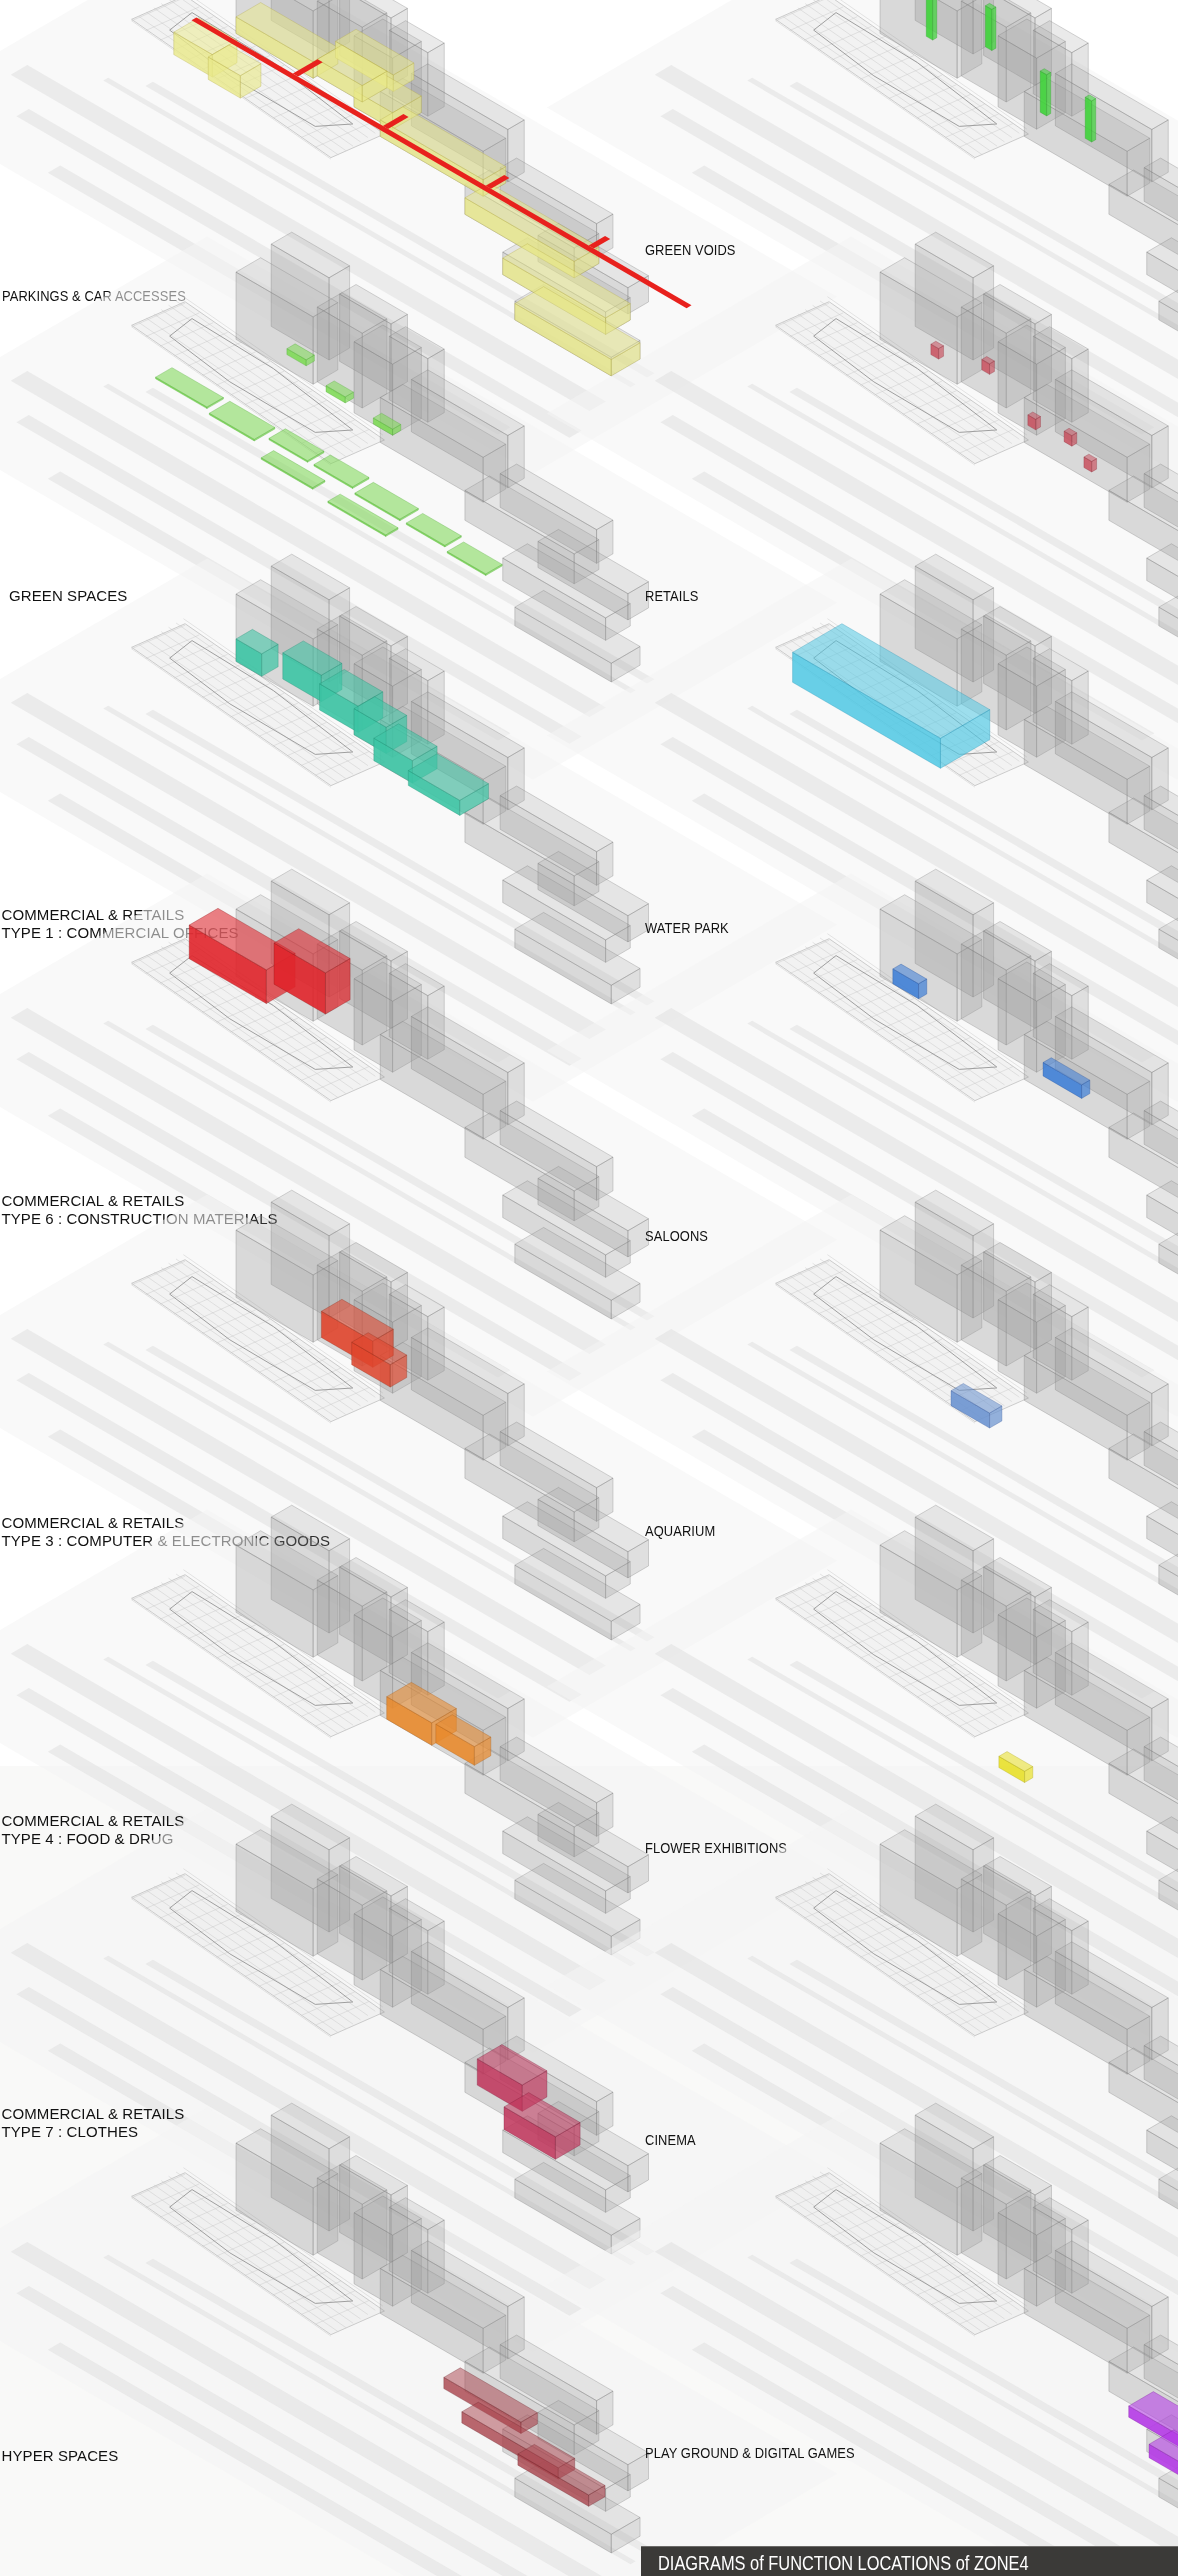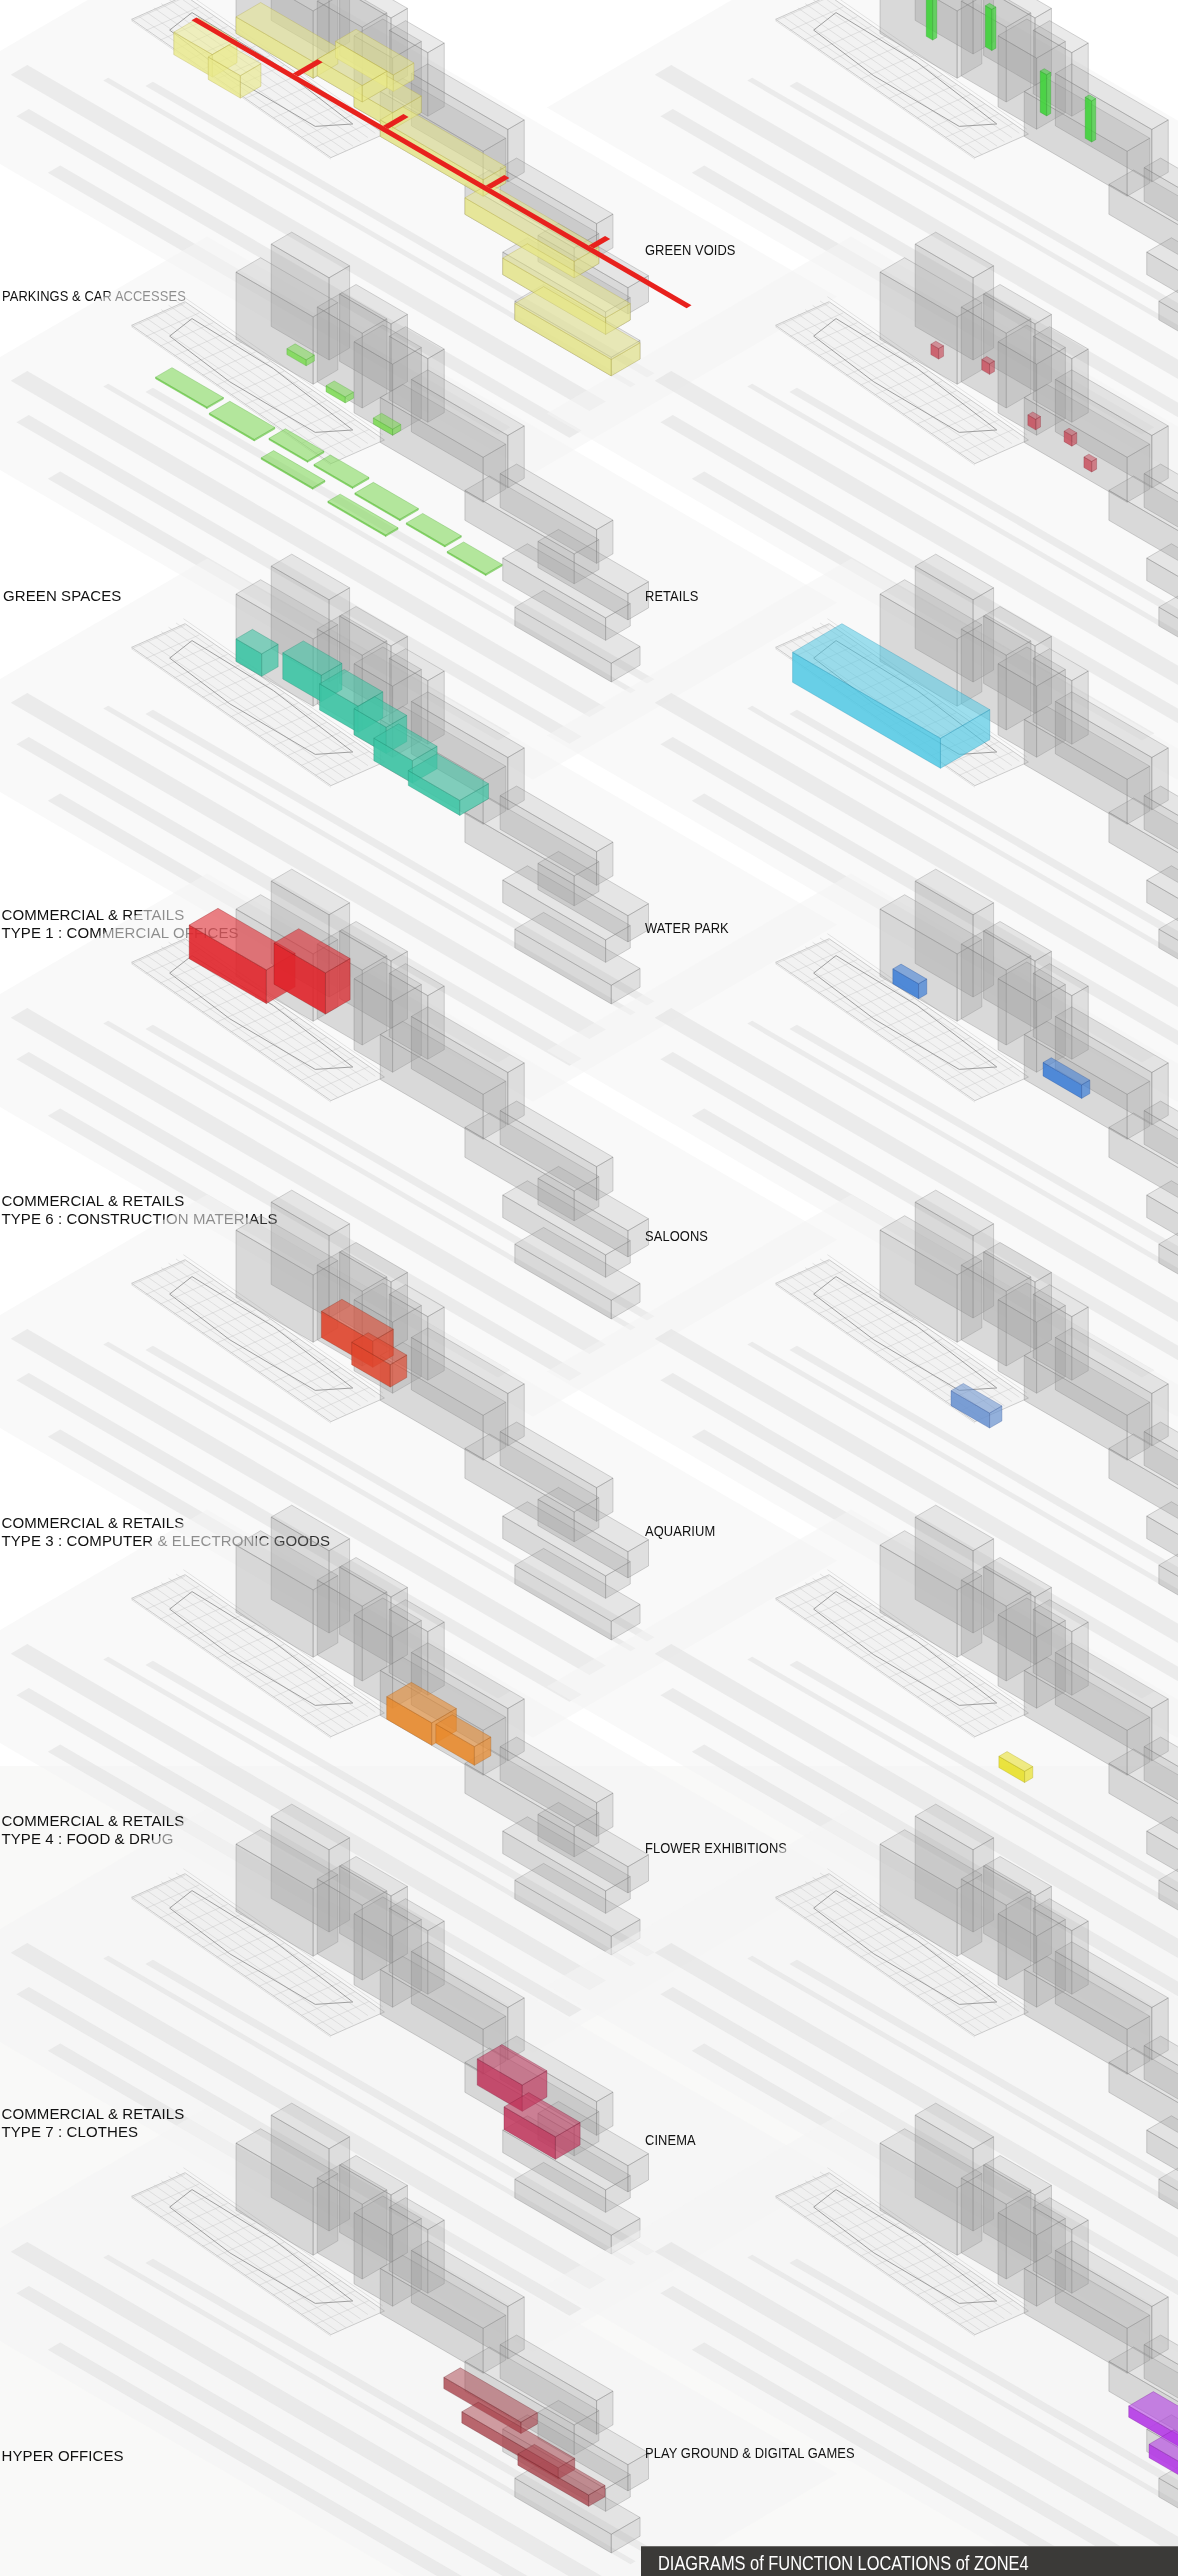--- a/index.html
+++ b/index.html
@@ -338,21 +338,21 @@
           <polygon points="363.1,66.39999999999999 388.90000000000003,81.39999999999999 399.90000000000003,75 374.1,60" fill="#7ed957" fill-opacity="0.57" stroke="#4aa832" stroke-width="0.7" stroke-opacity="0.6"></polygon>
           <polygon points="415.4,124 441.2,139 441.2,131 415.4,116" fill="#7ed957" fill-opacity="0.9025" stroke="#4aa832" stroke-width="0.7" stroke-opacity="0.6"></polygon>
           <polygon points="441.2,139 452.2,132.6 452.2,124.6 441.2,131" fill="#7ed957" fill-opacity="0.7124999999999999" stroke="#4aa832" stroke-width="0.7" stroke-opacity="0.6"></polygon>
           <polygon points="415.4,116 441.2,131 452.2,124.6 426.4,109.6" fill="#7ed957" fill-opacity="0.57" stroke="#4aa832" stroke-width="0.7" stroke-opacity="0.6"></polygon>
           <polygon points="478.7,167.2 504.5,182.2 504.5,174.2 478.7,159.2" fill="#7ed957" fill-opacity="0.9025" stroke="#4aa832" stroke-width="0.7" stroke-opacity="0.6"></polygon>
           <polygon points="504.5,182.2 515.5,175.8 515.5,167.8 504.5,174.2" fill="#7ed957" fill-opacity="0.7124999999999999" stroke="#4aa832" stroke-width="0.7" stroke-opacity="0.6"></polygon>
           <polygon points="478.7,159.2 504.5,174.2 515.5,167.8 489.7,152.8" fill="#7ed957" fill-opacity="0.57" stroke="#4aa832" stroke-width="0.7" stroke-opacity="0.6"></polygon>
         </g>
       </svg>
     </div>
-    <div class="label" style="left: 3px; top: 587px;">
+    <div class="label" style="left: 9px; top: 587px;">
       <div>GREEN SPACES</div>
     </div>
     <div class="panel" style="left: 659px; top: 299px;">
       <svg viewBox="0 0 780 420">
         <g>
           <polygon points="-150.6,153.2 692.2,643.2 1099.2,406.4 256.4,-83.6" fill="#f4f4f4" fill-opacity="0.55"></polygon>
           <polygon points="-6.200000000000003,109.2 767.8,559.2 789.8,546.4 15.799999999999997,96.4" fill="#dedede" fill-opacity="0.5"></polygon>
           <polygon points="1.4000000000000057,164.8 741,594.8 757.5,585.2 17.9,155.2" fill="#dedede" fill-opacity="0.5"></polygon>
           <polygon points="43.39999999999999,240.4 645.4,590.4 661.9,580.8 59.89999999999999,230.8" fill="#dedede" fill-opacity="0.5"></polygon>
           <polygon points="174,124.4 844.8,514.4 854.6999999999999,508.64 183.9,118.64" fill="#dedede" fill-opacity="0.5"></polygon>
@@ -1412,21 +1412,21 @@
           <polygon points="597.0999999999999,338.4 726.1,413.4 726.1,398.4 597.0999999999999,323.4" fill="#a8434c" fill-opacity="0.8075" stroke="#6a2028" stroke-width="0.7" stroke-opacity="0.6"></polygon>
           <polygon points="726.1,413.4 748.1,400.6 748.1,385.6 726.1,398.4" fill="#a8434c" fill-opacity="0.6375" stroke="#6a2028" stroke-width="0.7" stroke-opacity="0.6"></polygon>
           <polygon points="597.0999999999999,323.4 726.1,398.4 748.1,385.6 619.0999999999999,310.6" fill="#a8434c" fill-opacity="0.51" stroke="#6a2028" stroke-width="0.7" stroke-opacity="0.6"></polygon>
           <polygon points="672.0999999999999,394.8 766.7,449.8 766.7,434.8 672.0999999999999,379.8" fill="#a8434c" fill-opacity="0.8075" stroke="#6a2028" stroke-width="0.7" stroke-opacity="0.6"></polygon>
           <polygon points="766.7,449.8 788.7,437 788.7,422 766.7,434.8" fill="#a8434c" fill-opacity="0.6375" stroke="#6a2028" stroke-width="0.7" stroke-opacity="0.6"></polygon>
           <polygon points="672.0999999999999,379.8 766.7,434.8 788.7,422 694.0999999999999,367" fill="#a8434c" fill-opacity="0.51" stroke="#6a2028" stroke-width="0.7" stroke-opacity="0.6"></polygon>
         </g>
       </svg>
     </div>
     <div class="label" style="left: 1.5px; top: 2447px;">
-      <div>HYPER OFFICES</div>
+      <div>HYPER SPACES</div>
     </div>
     <div class="panel" style="left: 659px; top: 2170px;">
       <svg viewBox="0 0 780 420">
         <g>
           <polygon points="-150.6,153.2 692.2,643.2 1099.2,406.4 256.4,-83.6" fill="#f4f4f4" fill-opacity="0.55"></polygon>
           <polygon points="-6.200000000000003,109.2 767.8,559.2 789.8,546.4 15.799999999999997,96.4" fill="#dedede" fill-opacity="0.5"></polygon>
           <polygon points="1.4000000000000057,164.8 741,594.8 757.5,585.2 17.9,155.2" fill="#dedede" fill-opacity="0.5"></polygon>
           <polygon points="43.39999999999999,240.4 645.4,590.4 661.9,580.8 59.89999999999999,230.8" fill="#dedede" fill-opacity="0.5"></polygon>
           <polygon points="174,124.4 844.8,514.4 854.6999999999999,508.64 183.9,118.64" fill="#dedede" fill-opacity="0.5"></polygon>
           <polygon points="117.6,117.2 822.8,527.2 829.4,523.36 124.19999999999999,113.36" fill="#dedede" fill-opacity="0.5"></polygon>

